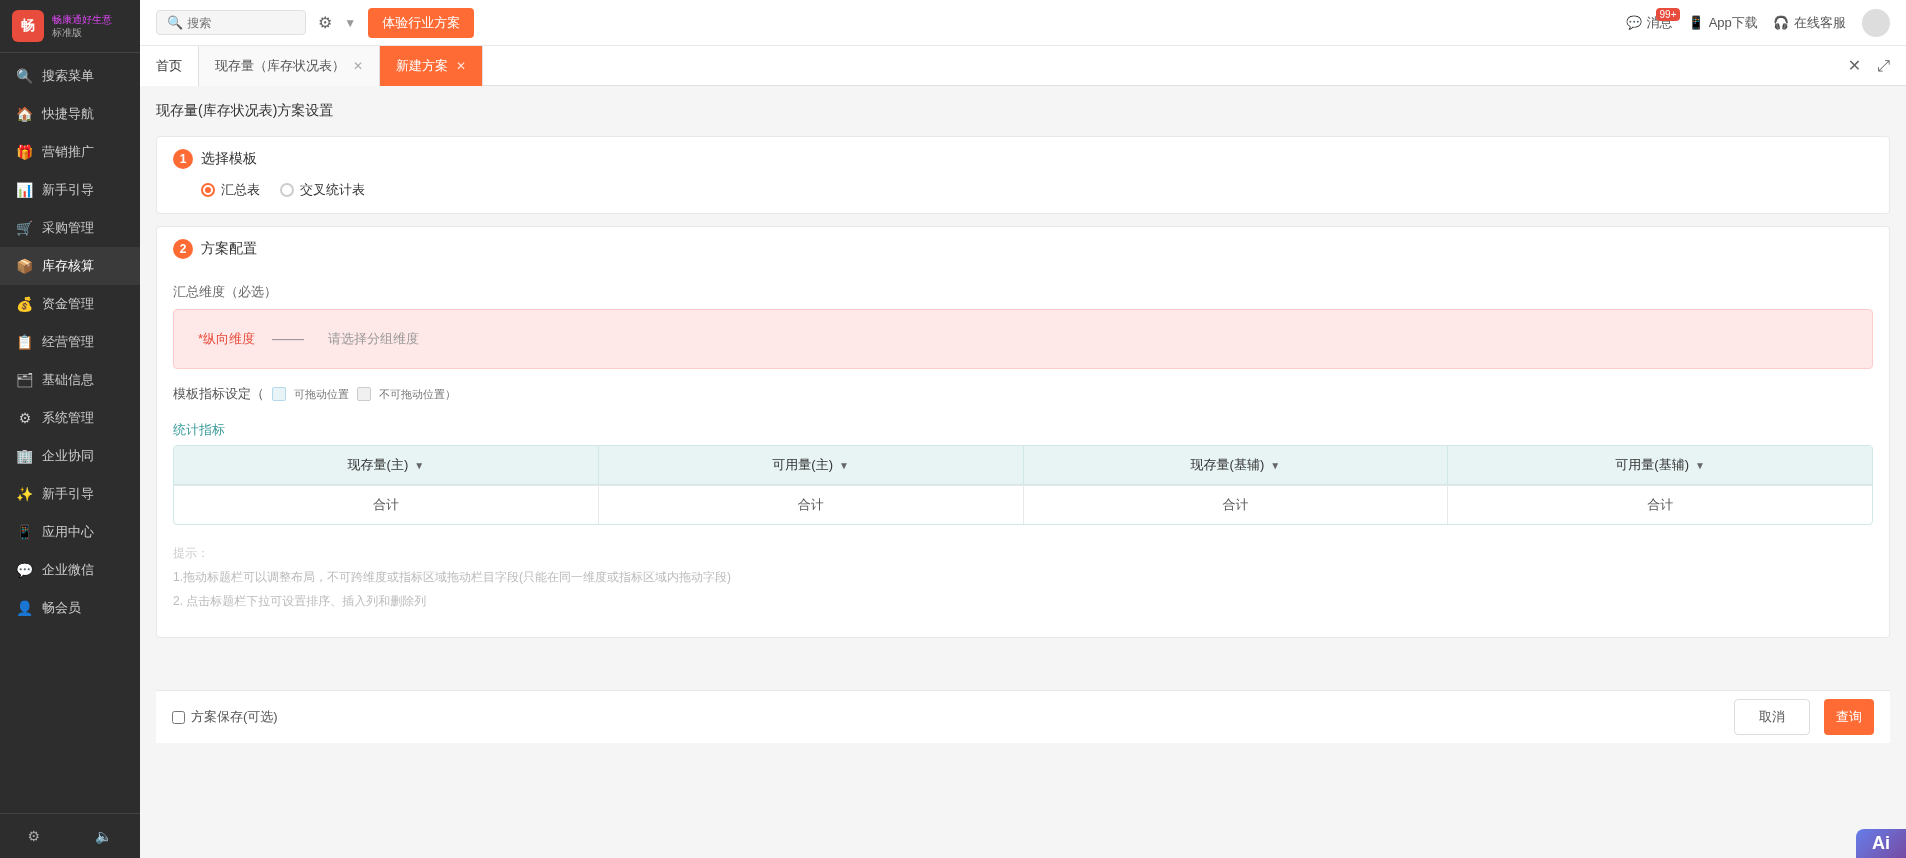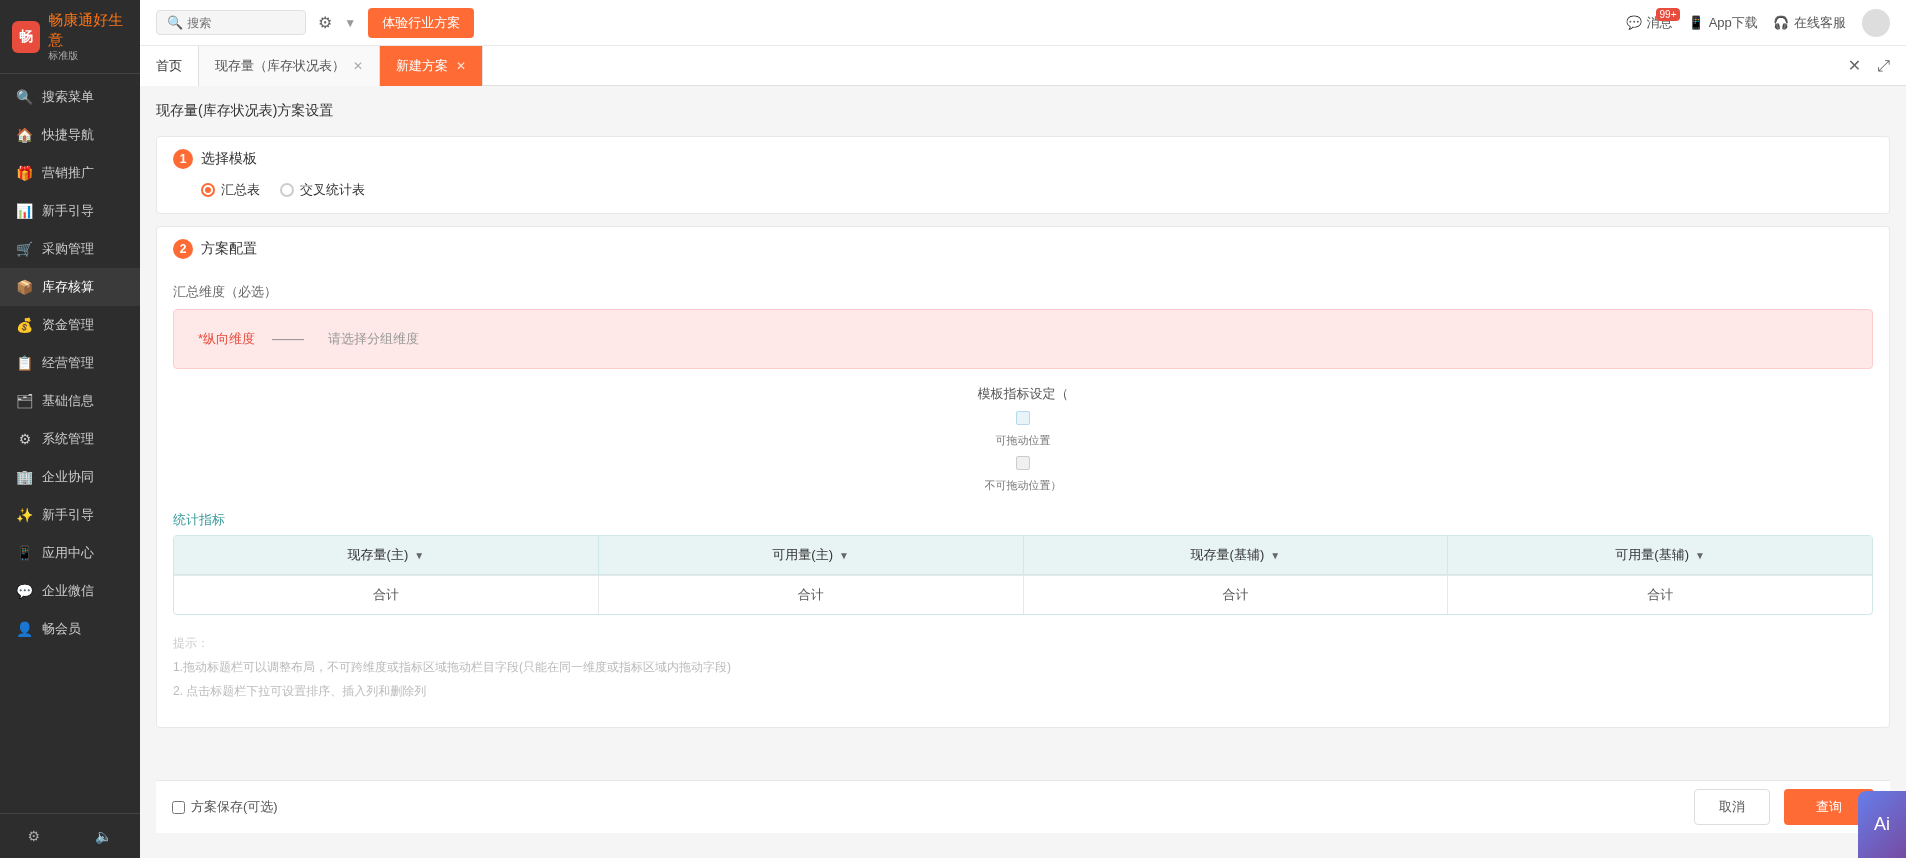--- a/index.html
+++ b/index.html
@@ -27,21 +27,21 @@
       height: 32px;
       background: #e74c3c;
       border-radius: 6px;
       display: flex;
       align-items: center;
       justify-content: center;
       color: white;
       font-weight: bold;
       font-size: 14px;
     }
-    .sidebar-logo-text { font-size: 15px; color: #f97316; line-height: 1.3; }
+    .sidebar-logo-text { font-size: 10px; color: #d946ef; line-height: 1.3; }
     .sidebar-logo-sub { font-size: 10px; color: #aaa; }
 
     .sidebar-menu { flex: 1; overflow-y: auto; padding: 4px 0; }
     .sidebar-item {
       display: flex;
       align-items: center;
       gap: 8px;
       padding: 10px 16px;
       cursor: pointer;
       color: #ccc;
@@ -293,21 +293,20 @@
     }
     .dimension-arrow { color: #999; font-size: 16px; margin: 0 8px; }
     .dimension-placeholder { color: #999; font-size: 13px; margin-left: 7px; }
     .indicator-settings-label {
       font-size: 13px;
       color: #555;
       margin-bottom: 10px;
       display: flex;
       align-items: center;
       gap: 8px;
-      flex-direction: column;
     }
     .indicator-badge {
       display: inline-block;
       width: 14px;
       height: 14px;
       background: #e8f4f8;
       border: 1px solid #b3d9ea;
       border-radius: 2px;
     }
     .indicator-badge-gray {
@@ -404,39 +403,39 @@
     .btn-cancel {
       padding: 8px 24px;
       border: 1px solid #ddd;
       background: #fff;
       border-radius: 4px;
       cursor: pointer;
       font-size: 13px;
       color: #555;
     }
     .btn-query {
-      padding: 8px 32px;
+      padding: 8px 12px;
       border: none;
       background: #ff6b35;
       color: white;
       border-radius: 4px;
       cursor: pointer;
       font-size: 13px;
     }
 
     
     .ai-badge {
       position: fixed;
       bottom: 0;
       right: 0;
       background: linear-gradient(135deg, #667eea 0%, #764ba2 100%);
       color: white;
-      padding: 23px 16px;
+      padding: 4px 16px;
       font-size: 18px;
-      font-weight: normal;
+      font-weight: bold;
       border-top-left-radius: 8px;
       margin-top: 20px;
     }
   </style>
 </head>
 <body>
 
 <div class="sidebar">
   <div class="sidebar-logo">
     <div class="sidebar-logo-icon">畅</div>

